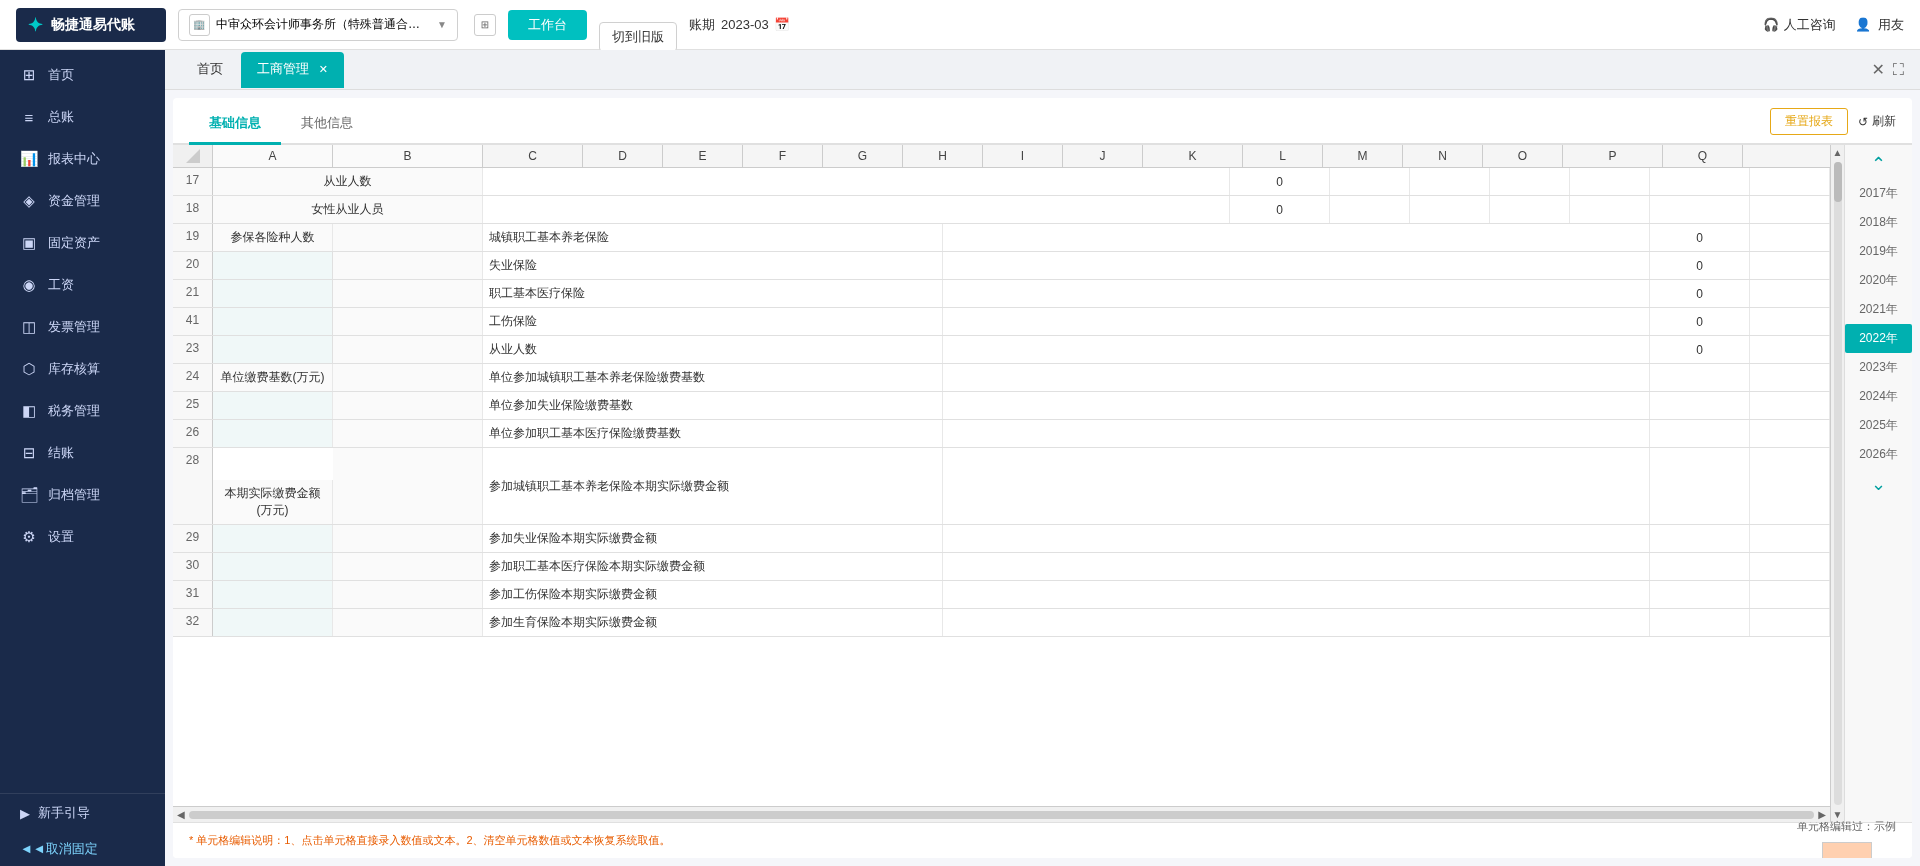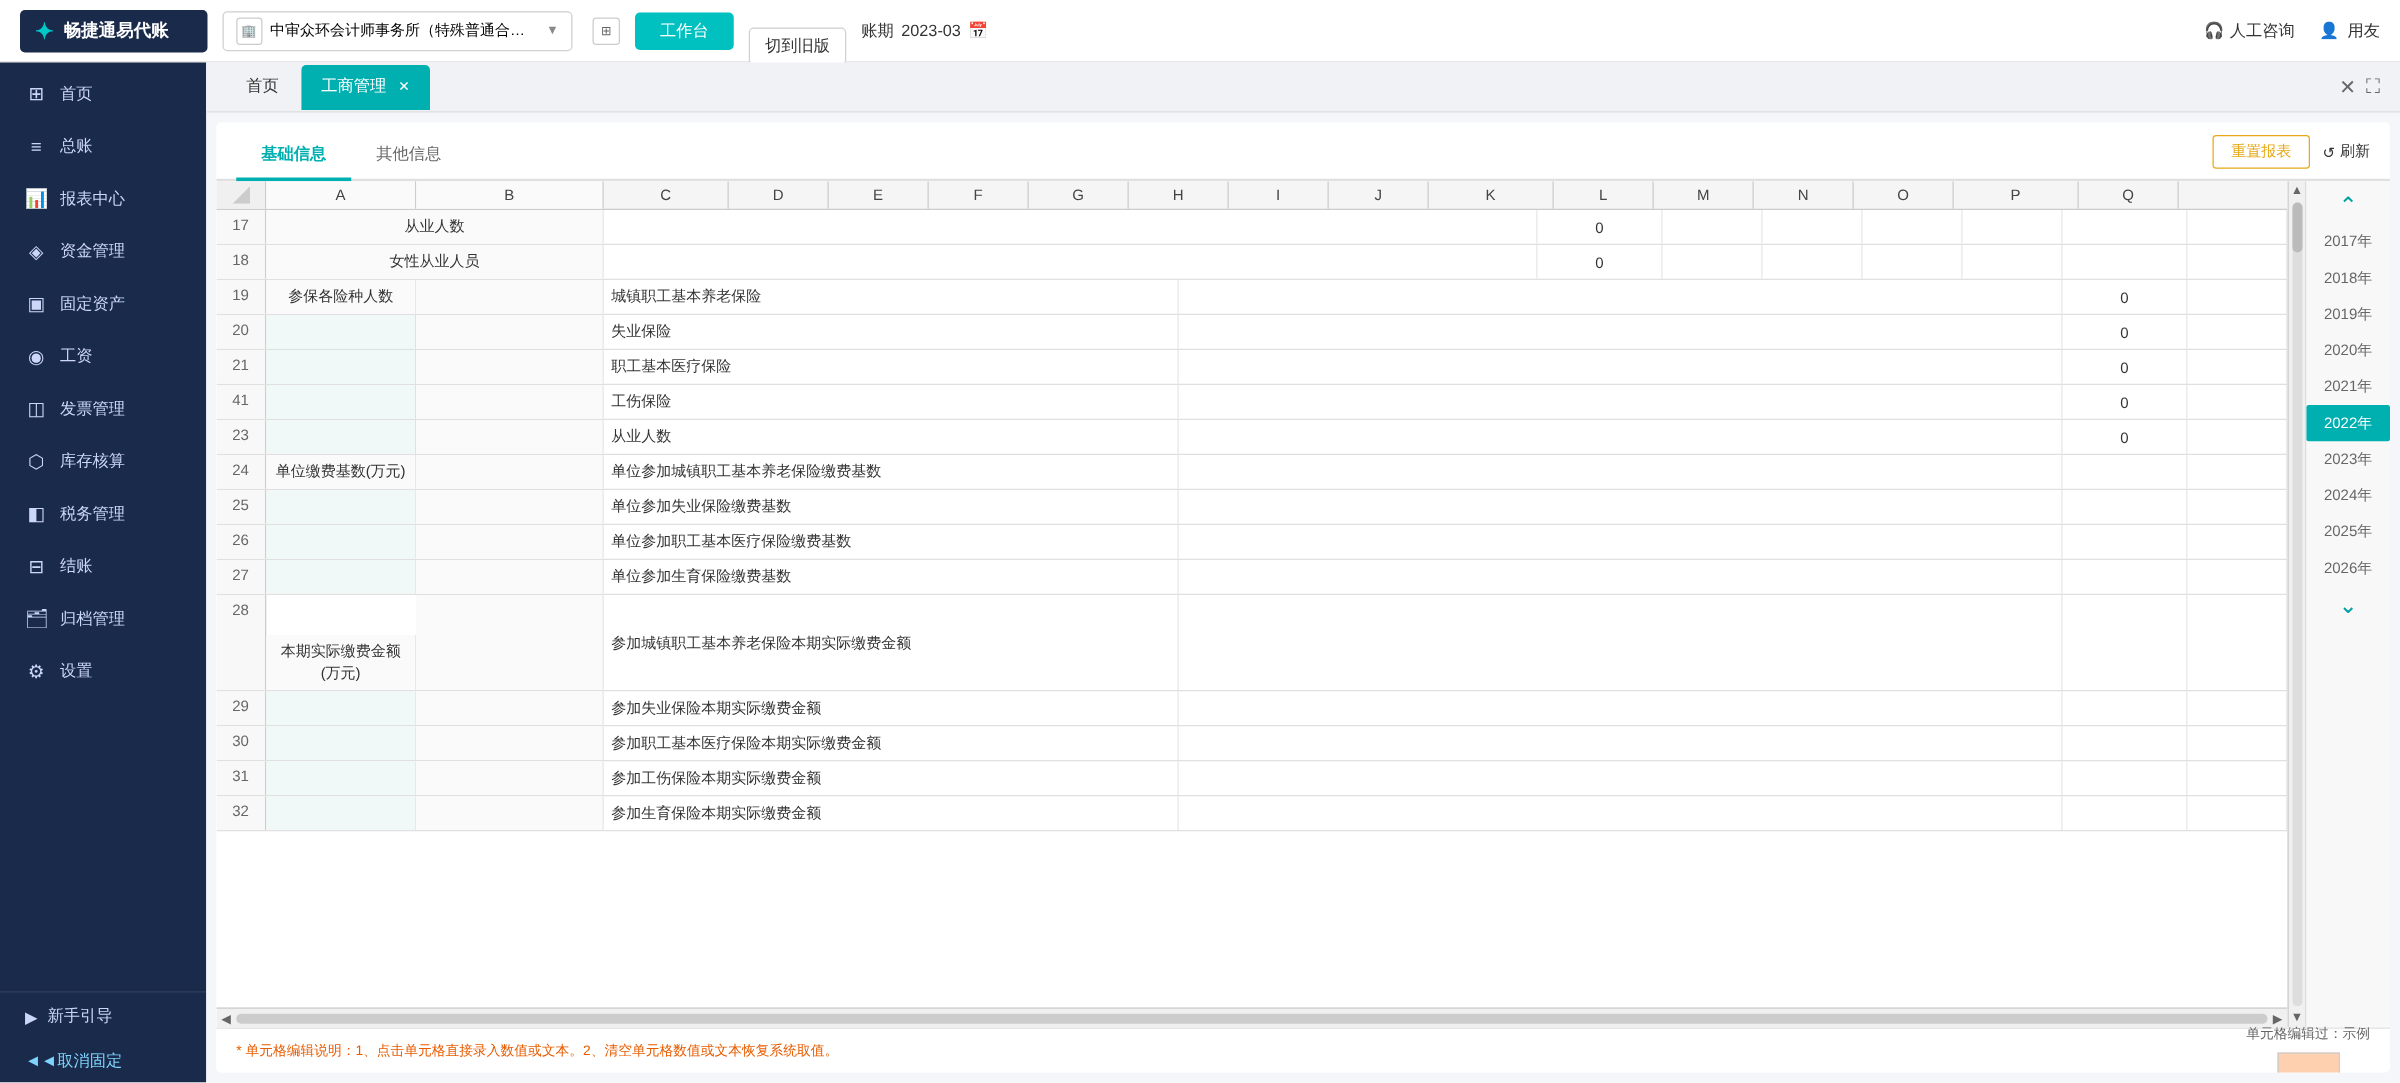--- a/index.html
+++ b/index.html
@@ -481,29 +481,20 @@
             <div class="sheet-row">
               <div class="row-num">26</div>
               <div class="sheet-cell cell-a" style="width:120px;min-width:120px;background:#f0f8f8;"></div>
               <div class="sheet-cell cell-b"></div>
               <div class="sheet-cell" style="width:460px;min-width:460px;">单位参加职工基本医疗保险缴费基数</div>
               <div class="sheet-cell" style="flex:1;"></div>
               <div class="sheet-cell cell-p"></div>
               <div class="sheet-cell cell-q"></div>
             </div>
 
-            <div class="sheet-row">
-              <div class="row-num">27</div>
-              <div class="sheet-cell cell-a" style="width:120px;min-width:120px;background:#f0f8f8;"></div>
-              <div class="sheet-cell cell-b"></div>
-              <div class="sheet-cell" style="width:460px;min-width:460px;">单位参加生育保险缴费基数</div>
-              <div class="sheet-cell" style="flex:1;"></div>
-              <div class="sheet-cell cell-p"></div>
-              <div class="sheet-cell cell-q"></div>
-            </div>
 
             <div class="sheet-row">
               <div class="row-num">28</div>
               <div class="sheet-cell cell-a" style="width:120px;min-width:120px;justify-content:center;text-align:center;margin-top:32px;">本期实际缴费金额(万元)</div>
               <div class="sheet-cell cell-b"></div>
               <div class="sheet-cell" style="width:460px;min-width:460px;">参加城镇职工基本养老保险本期实际缴费金额</div>
               <div class="sheet-cell" style="flex:1;"></div>
               <div class="sheet-cell cell-p"></div>
               <div class="sheet-cell cell-q"></div>
             </div>

